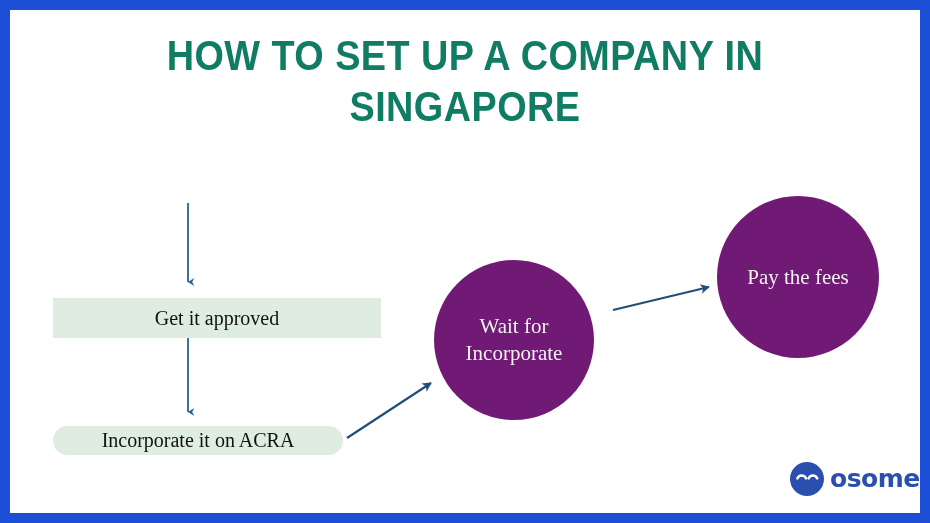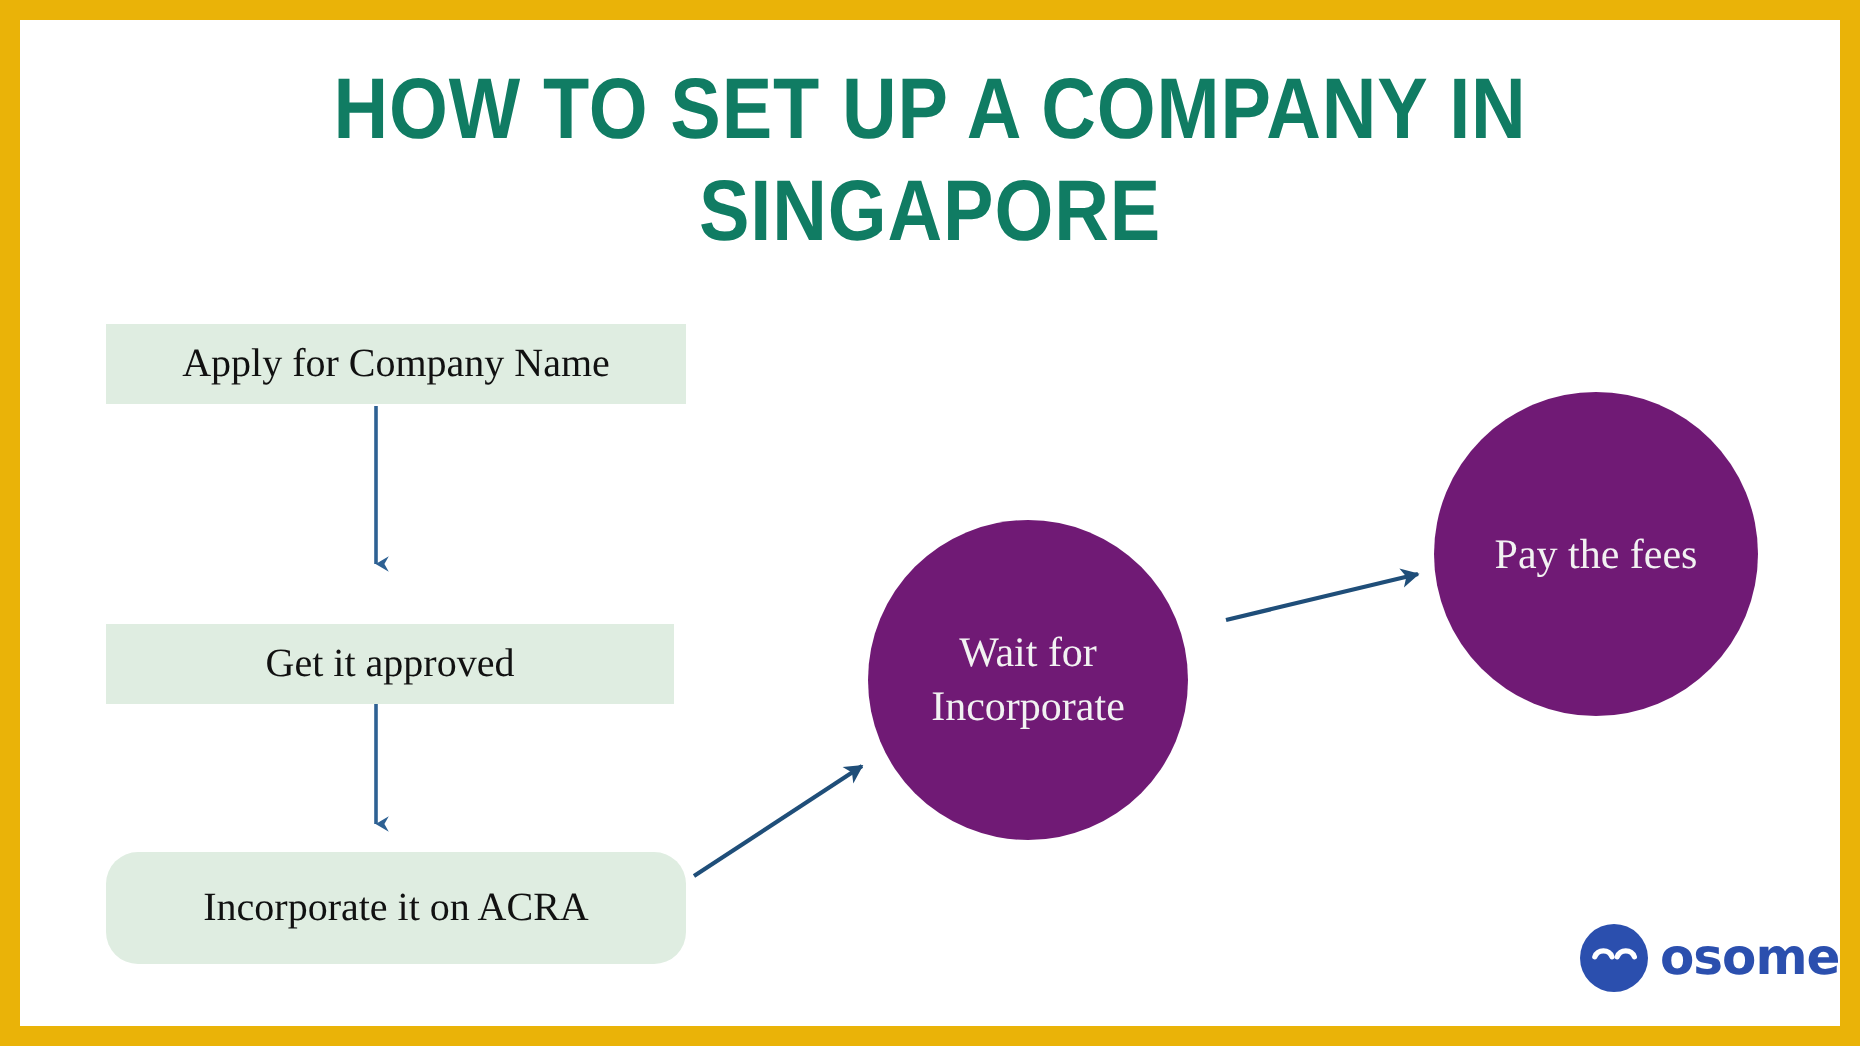--- a/index.html
+++ b/index.html
@@ -12,21 +12,21 @@
     background: #ffffff;
     font-family: "Liberation Sans", sans-serif;
     overflow: hidden;
   }
   #slide {
     position: relative;
     width: 930px;
     height: 523px;
     background: #ffffff;
     box-sizing: border-box;
-    border: 10px solid #eab308;
+    border: 10px solid #1d4ed8;
   }
   #canvas {
     position: absolute;
     left: 0;
     top: 0;
     width: 910px;
     height: 503px;
     background: #ffffff;
   }
 
@@ -54,22 +54,22 @@
     background: #DFEDE1;
     color: #111111;
     font-family: "Liberation Serif", serif;
     font-size: 20px;
     display: flex;
     align-items: center;
     justify-content: center;
     text-align: center;
   }
   .box1 { left: 43px;  top: 152px; width: 290px; height: 40px; }
-  .box2 { left: 43px;  top: 302px; width: 284px; height: 40px; }
-  .box3 { left: 43px;  top: 416px; width: 290px; height: 56px; border-radius: 16px; }
+  .box2 { left: 43px;  top: 288px; width: 328px; height: 40px; }
+  .box3 { left: 43px;  top: 416px; width: 290px; height: 29px; border-radius: 16px; }
 
   
   .circle {
     position: absolute;
     border-radius: 50%;
     background: #701a75;
     color: #F2F2F2;
     font-family: "Liberation Serif", serif;
     display: flex;
     align-items: center;
@@ -147,23 +147,20 @@
 
       <g>
         <line x1="337" y1="428" x2="421" y2="373" stroke="#1F4E79" stroke-width="2.1" marker-end="url(#ah-d)"></line>
       </g>
 
       <g>
         <line x1="603" y1="300" x2="699" y2="277" stroke="#1F4E79" stroke-width="2.1" marker-end="url(#ah-d)"></line>
       </g>
     </svg>
 
-    <div class="stepbox box1">
-      <span>Apply for Company Name</span>
-    </div>
 
     <div class="stepbox box2">
       <span>Get it approved</span>
     </div>
 
     <div class="stepbox box3">
       <span>Incorporate it on ACRA</span>
     </div>
 
     <div class="circle circle-wait">

